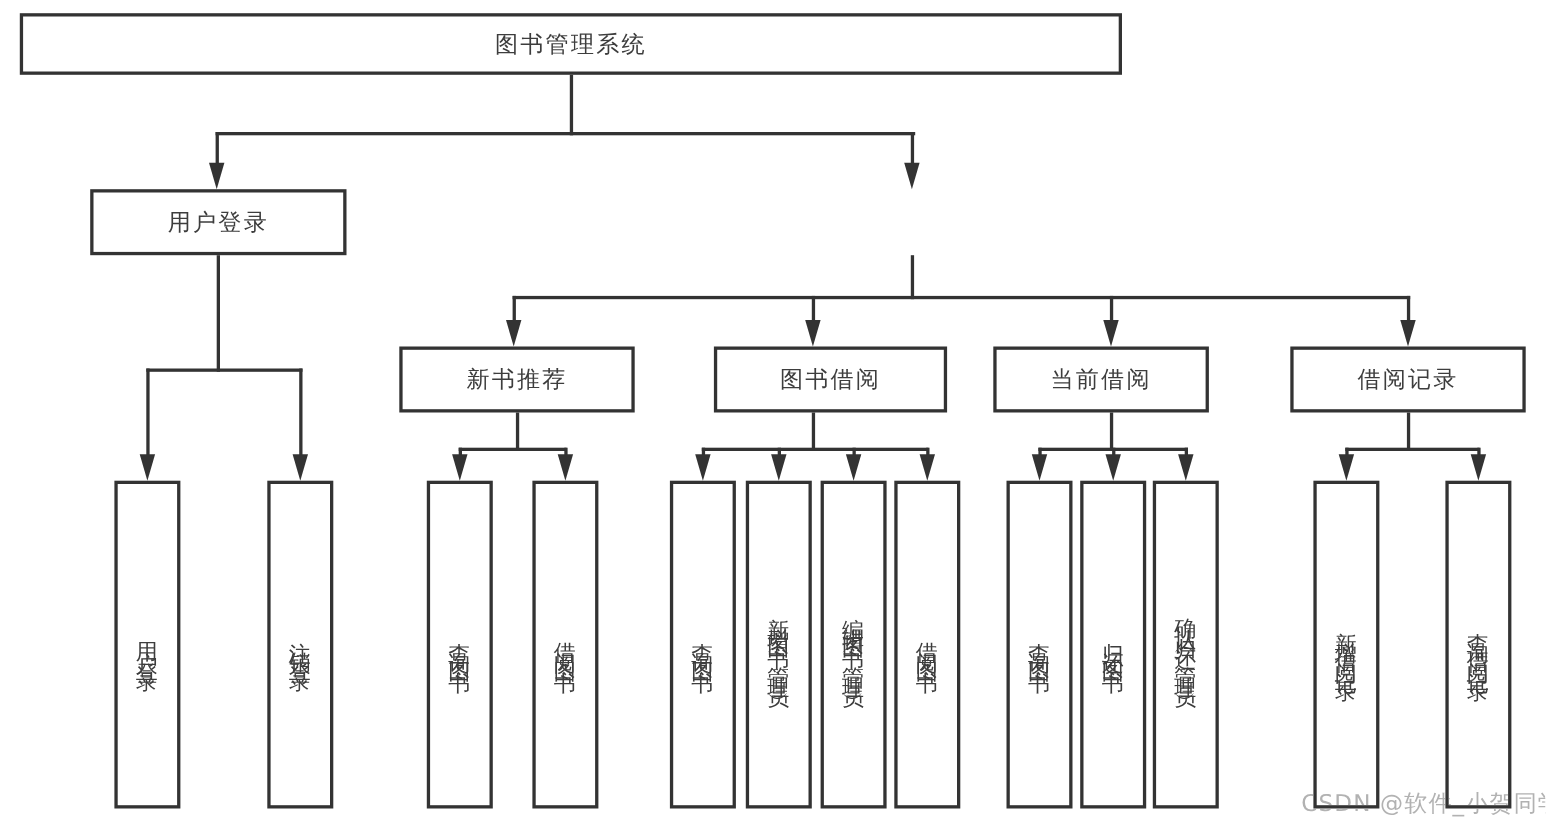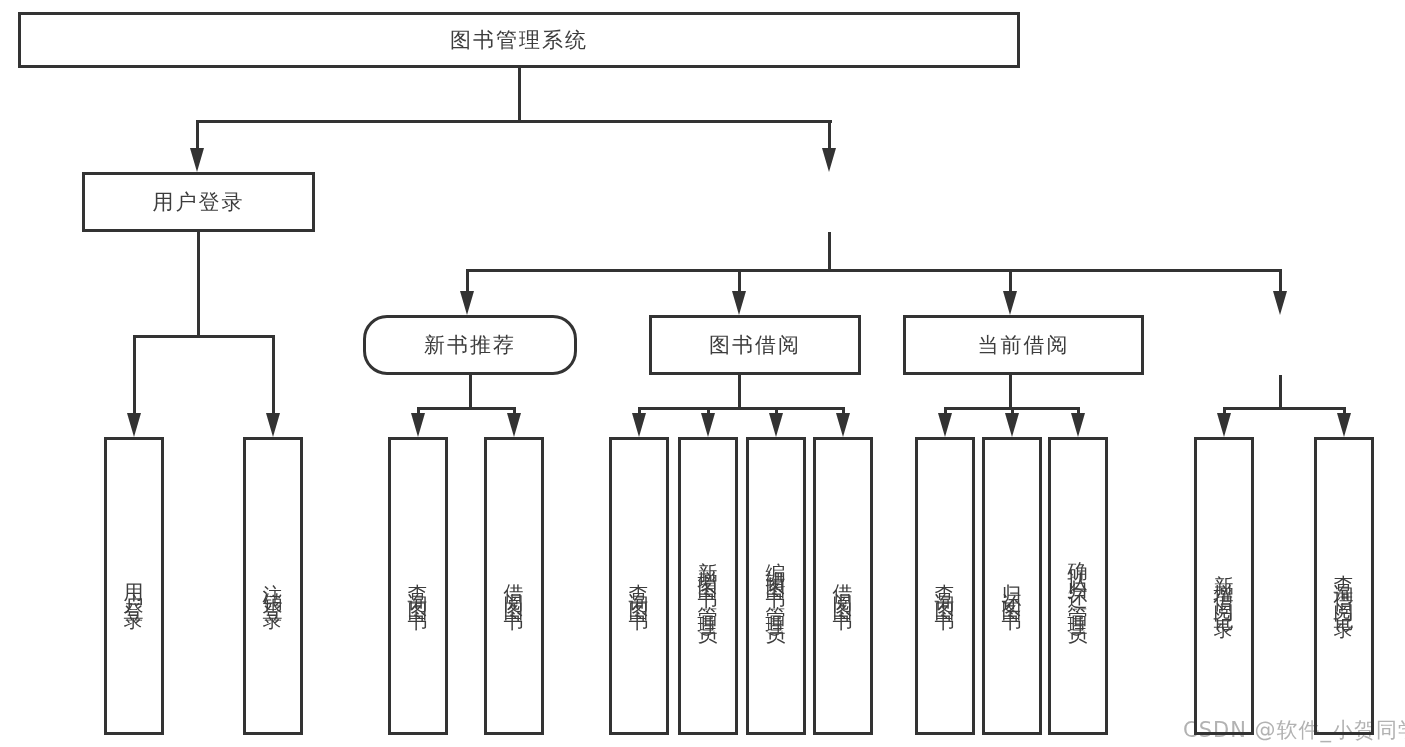--- a/index.html
+++ b/index.html
@@ -73,28 +73,31 @@
 <div id="stage">
 
   <div class="hbox" style="left:18px; top:12px; width:1002px; height:56px;">
     <span class="htext">图书管理系统</span>
   </div>
 
   <div class="hbox" style="left:82px; top:172px; width:233px; height:60px;">
     <span class="htext">用户登录</span>
   </div>
 
-  <div class="hbox" style="left:363px; top:315px; width:214px; height:60px;border-radius:24px;">
+  <div class="hbox" style="left:363px; top:315px; width:214px; height:60px;">
     <span class="htext">新书推荐</span>
   </div>
   <div class="hbox" style="left:633px; top:315px; width:212px; height:60px;margin-left:16px;">
     <span class="htext">图书借阅</span>
   </div>
-  <div class="hbox" style="left:903px; top:315px; width:241px; height:60px;">
+  <div class="hbox" style="left:903px; top:315px; width:196px; height:60px;">
     <span class="htext">当前借阅</span>
+  </div>
+  <div class="hbox" style="left:1173px; top:315px; width:214px; height:60px;">
+    <span class="htext">借阅记录</span>
   </div>
 
   <div class="vbox" style="left:104px;">
     <span class="vtext">用户登录</span>
   </div>
   <div class="vbox" style="left:243px;">
     <span class="vtext">注销登录</span>
   </div>
 
   <div class="vbox" style="left:388px;">

